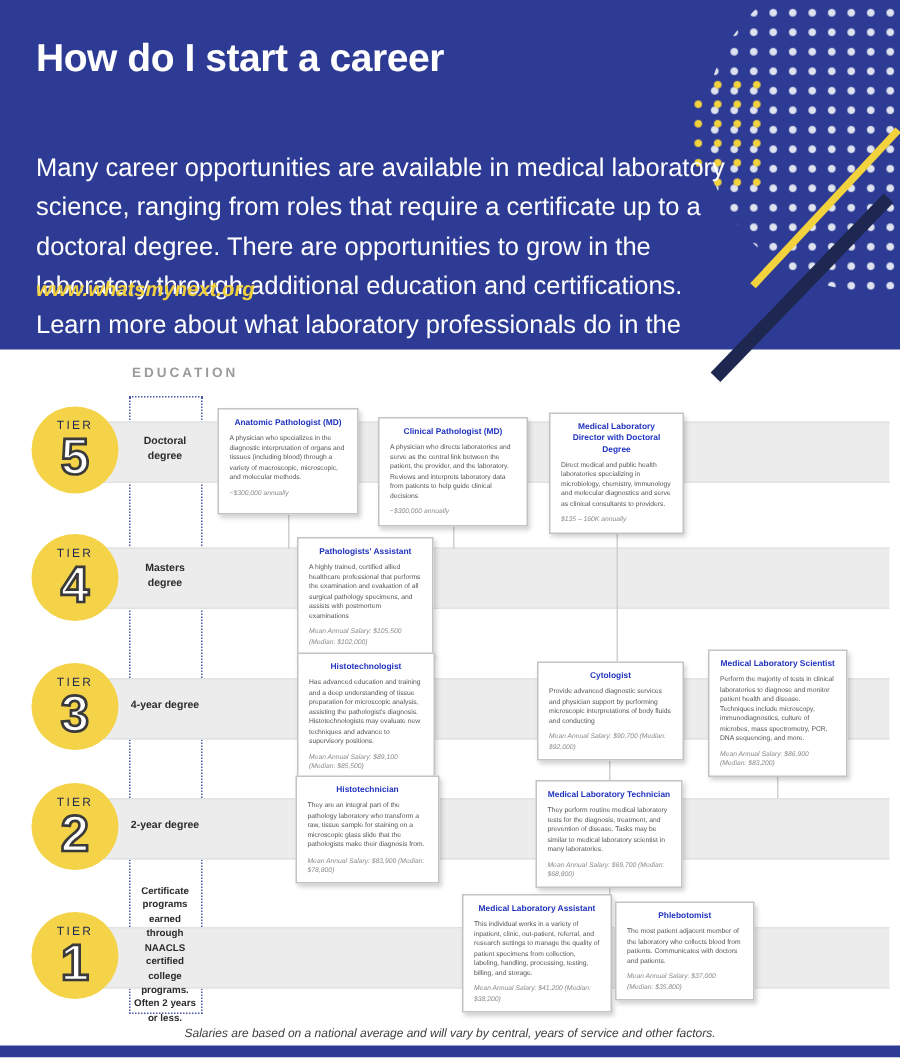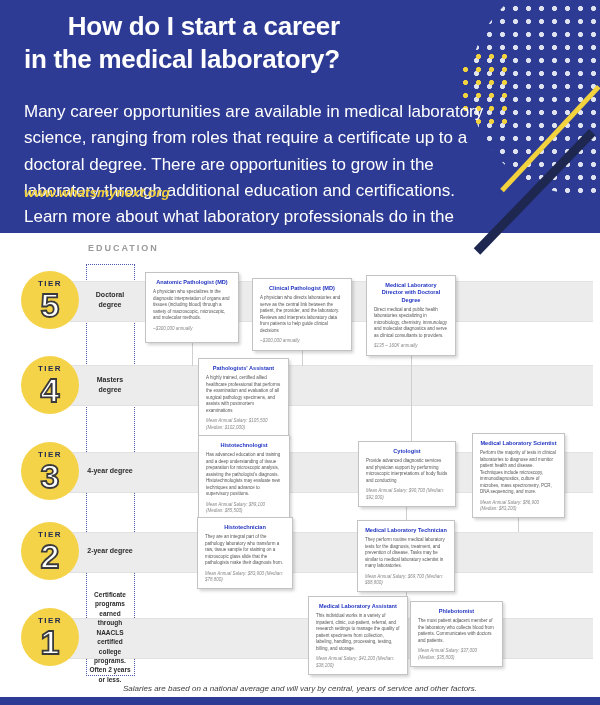--- a/index.html
+++ b/index.html
@@ -26,22 +26,22 @@
   }
   .line-yellow{
     position:absolute;left:502px;top:188px;width:142px;height:5px;
     background:#f2d23d;transform:rotate(-47deg);transform-origin:0 50%;
   }
   .line-navy{
     position:absolute;left:477px;top:247px;width:166px;height:9px;
     background:#1d2750;transform:rotate(-46deg);transform-origin:0 50%;
   }
   .title{
-    position:absolute;left:24px;top:10px;margin:0;color:#ffffff;
-    font-size:26px;font-weight:bold;line-height:1.28;letter-spacing:-0.3px;text-align:right;
+    position:absolute;left:24px;top:22px;margin:0;color:#ffffff;
+    font-size:26px;font-weight:bold;line-height:1.28;letter-spacing:-0.3px;
   }
   .intro{
     position:absolute;left:24px;top:99px;width:460px;margin:0;color:#ffffff;
     font-size:17px;line-height:1.55;
   }
   .url{
     position:absolute;left:24px;top:185px;margin:0;color:#f0cf3c;
     font-size:13.5px;font-weight:bold;text-decoration:none;font-style:italic;
   }
   
@@ -55,21 +55,21 @@
   }
   .tier-band{
     position:absolute;left:59px;width:534px;height:39px;
     background:#ececec;border-top:1px solid #e2e2e2;border-bottom:1px solid #e2e2e2;
   }
   .tier-circle{
     position:absolute;left:21px;width:58px;height:58px;border-radius:50%;
     background:#f5d348;text-align:center;z-index:5;
   }
   .tier-word{
-    margin-top:8px;font-size:8px;font-weight:bold;letter-spacing:1.5px;color:#1d2750;
+    margin-top:8px;font-size:8px;font-weight:normal;letter-spacing:1.5px;color:#1d2750;
   }
   .tier-num{
     font-size:34px;font-weight:800;line-height:0.95;color:#ffffff;
     -webkit-text-stroke:1.8px #3a3a3a;margin-top:1px;
   }
   .edu-label{
     position:absolute;left:87px;width:46px;text-align:center;
     transform:translateY(-50%);font-size:6.5px;font-weight:bold;color:#2b2b2b;
     line-height:1.45;z-index:4;
   }
@@ -99,21 +99,20 @@
   }
 </style>
 </head>
 <body>
 
 <div class="header">
   <div class="dots"></div>
   <div class="dots-yellow"></div>
   <h1 class="title">
     <span>How do I start a career</span><br>
-    <span>in the medical laboratory?</span>
   </h1>
   <p class="intro">Many career opportunities are available in medical laboratory science, ranging from roles that require a certificate up to a doctoral degree. There are opportunities to grow in the laboratory through additional education and certifications. Learn more about what laboratory professionals do in the laboratory and be part of the team who provides up to 70% of medical diagnoses. Each of these careers plays a critical role in healthcare, diagnosing patients, and saving lives.</p>
   <a class="url" href="#">www.whatsmynext.org</a>
 </div>
 <div class="line-yellow"></div>
 <div class="line-navy"></div>
 
 <div class="edu-header">EDUCATION</div>
 <div class="edu-column"></div>
 

